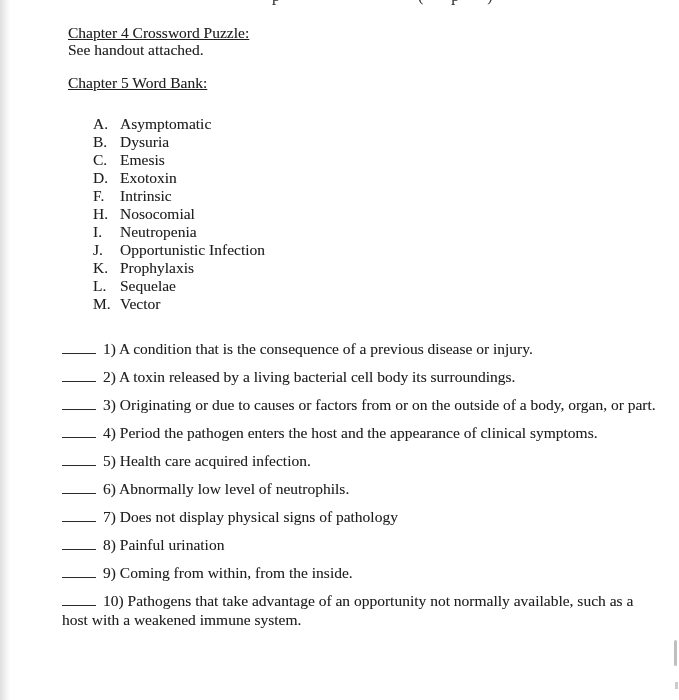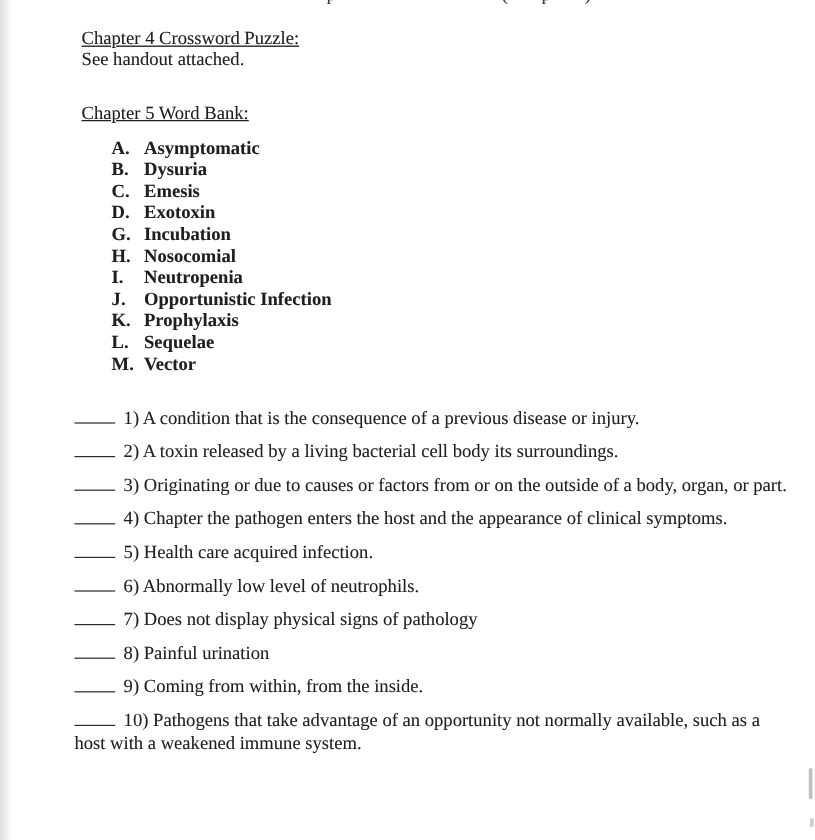--- a/index.html
+++ b/index.html
@@ -29,22 +29,22 @@
   .frag-2 { left: 418px; letter-spacing: 12px; }
   .content { position: relative; padding: 24px 28px 0 62px; }
   .heading {
     font-size: 15.5px;
     font-weight: normal;
     text-decoration: underline;
     line-height: 17px;
     margin-left: 6px;
   }
   .subtext { margin-left: 6px; margin-top: 1px; line-height: 16px; }
-  .heading-2 { margin-top: 28px; }
-  .word-bank { margin-left: 31px; margin-top: 12px; font-weight: bold; }
+  .heading-2 { margin-top: 16px; }
+  .word-bank { margin-left: 31px; margin-top: 24px; }
   .wb-row { line-height: 18px; white-space: nowrap; }
   .wb-letter { display: inline-block; width: 27px; }
   .questions { margin-top: 26px; width: 600px; }
   .q-row { line-height: 19px; margin-bottom: 9px; }
   .blank {
     display: inline-block;
     width: 34px;
     height: 13px;
     border-bottom: 1.4px solid #2a2a2a;
     margin-right: 7px;
@@ -83,21 +83,21 @@
       <div class="wb-row">
         <span class="wb-letter">B.</span><span class="wb-term">Dysuria</span>
       </div>
       <div class="wb-row">
         <span class="wb-letter">C.</span><span class="wb-term">Emesis</span>
       </div>
       <div class="wb-row">
         <span class="wb-letter">D.</span><span class="wb-term">Exotoxin</span>
       </div>
       <div class="wb-row">
-        <span class="wb-letter">G.</span><span class="wb-term">Incubation</span>
+        <span class="wb-letter">F.</span><span class="wb-term">Intrinsic</span>
       </div>
       <div class="wb-row">
         <span class="wb-letter">H.</span><span class="wb-term">Nosocomial</span>
       </div>
       <div class="wb-row">
         <span class="wb-letter">I.</span><span class="wb-term">Neutropenia</span>
       </div>
       <div class="wb-row">
         <span class="wb-letter">J.</span><span class="wb-term">Opportunistic Infection</span>
       </div>
@@ -120,21 +120,21 @@
       <div class="q-row">
         <span class="blank"></span><span class="q-num">2)</span>
         <span class="q-text">A toxin released by a living bacterial cell body its surroundings.</span>
       </div>
       <div class="q-row">
         <span class="blank"></span><span class="q-num">3)</span>
         <span class="q-text">Originating or due to causes or factors from or on the outside of a body, organ, or part.</span>
       </div>
       <div class="q-row">
         <span class="blank"></span><span class="q-num">4)</span>
-        <span class="q-text">Chapter the pathogen enters the host and the appearance of clinical symptoms.</span>
+        <span class="q-text">Period the pathogen enters the host and the appearance of clinical symptoms.</span>
       </div>
       <div class="q-row">
         <span class="blank"></span><span class="q-num">5)</span>
         <span class="q-text">Health care acquired infection.</span>
       </div>
       <div class="q-row">
         <span class="blank"></span><span class="q-num">6)</span>
         <span class="q-text">Abnormally low level of neutrophils.</span>
       </div>
       <div class="q-row">

